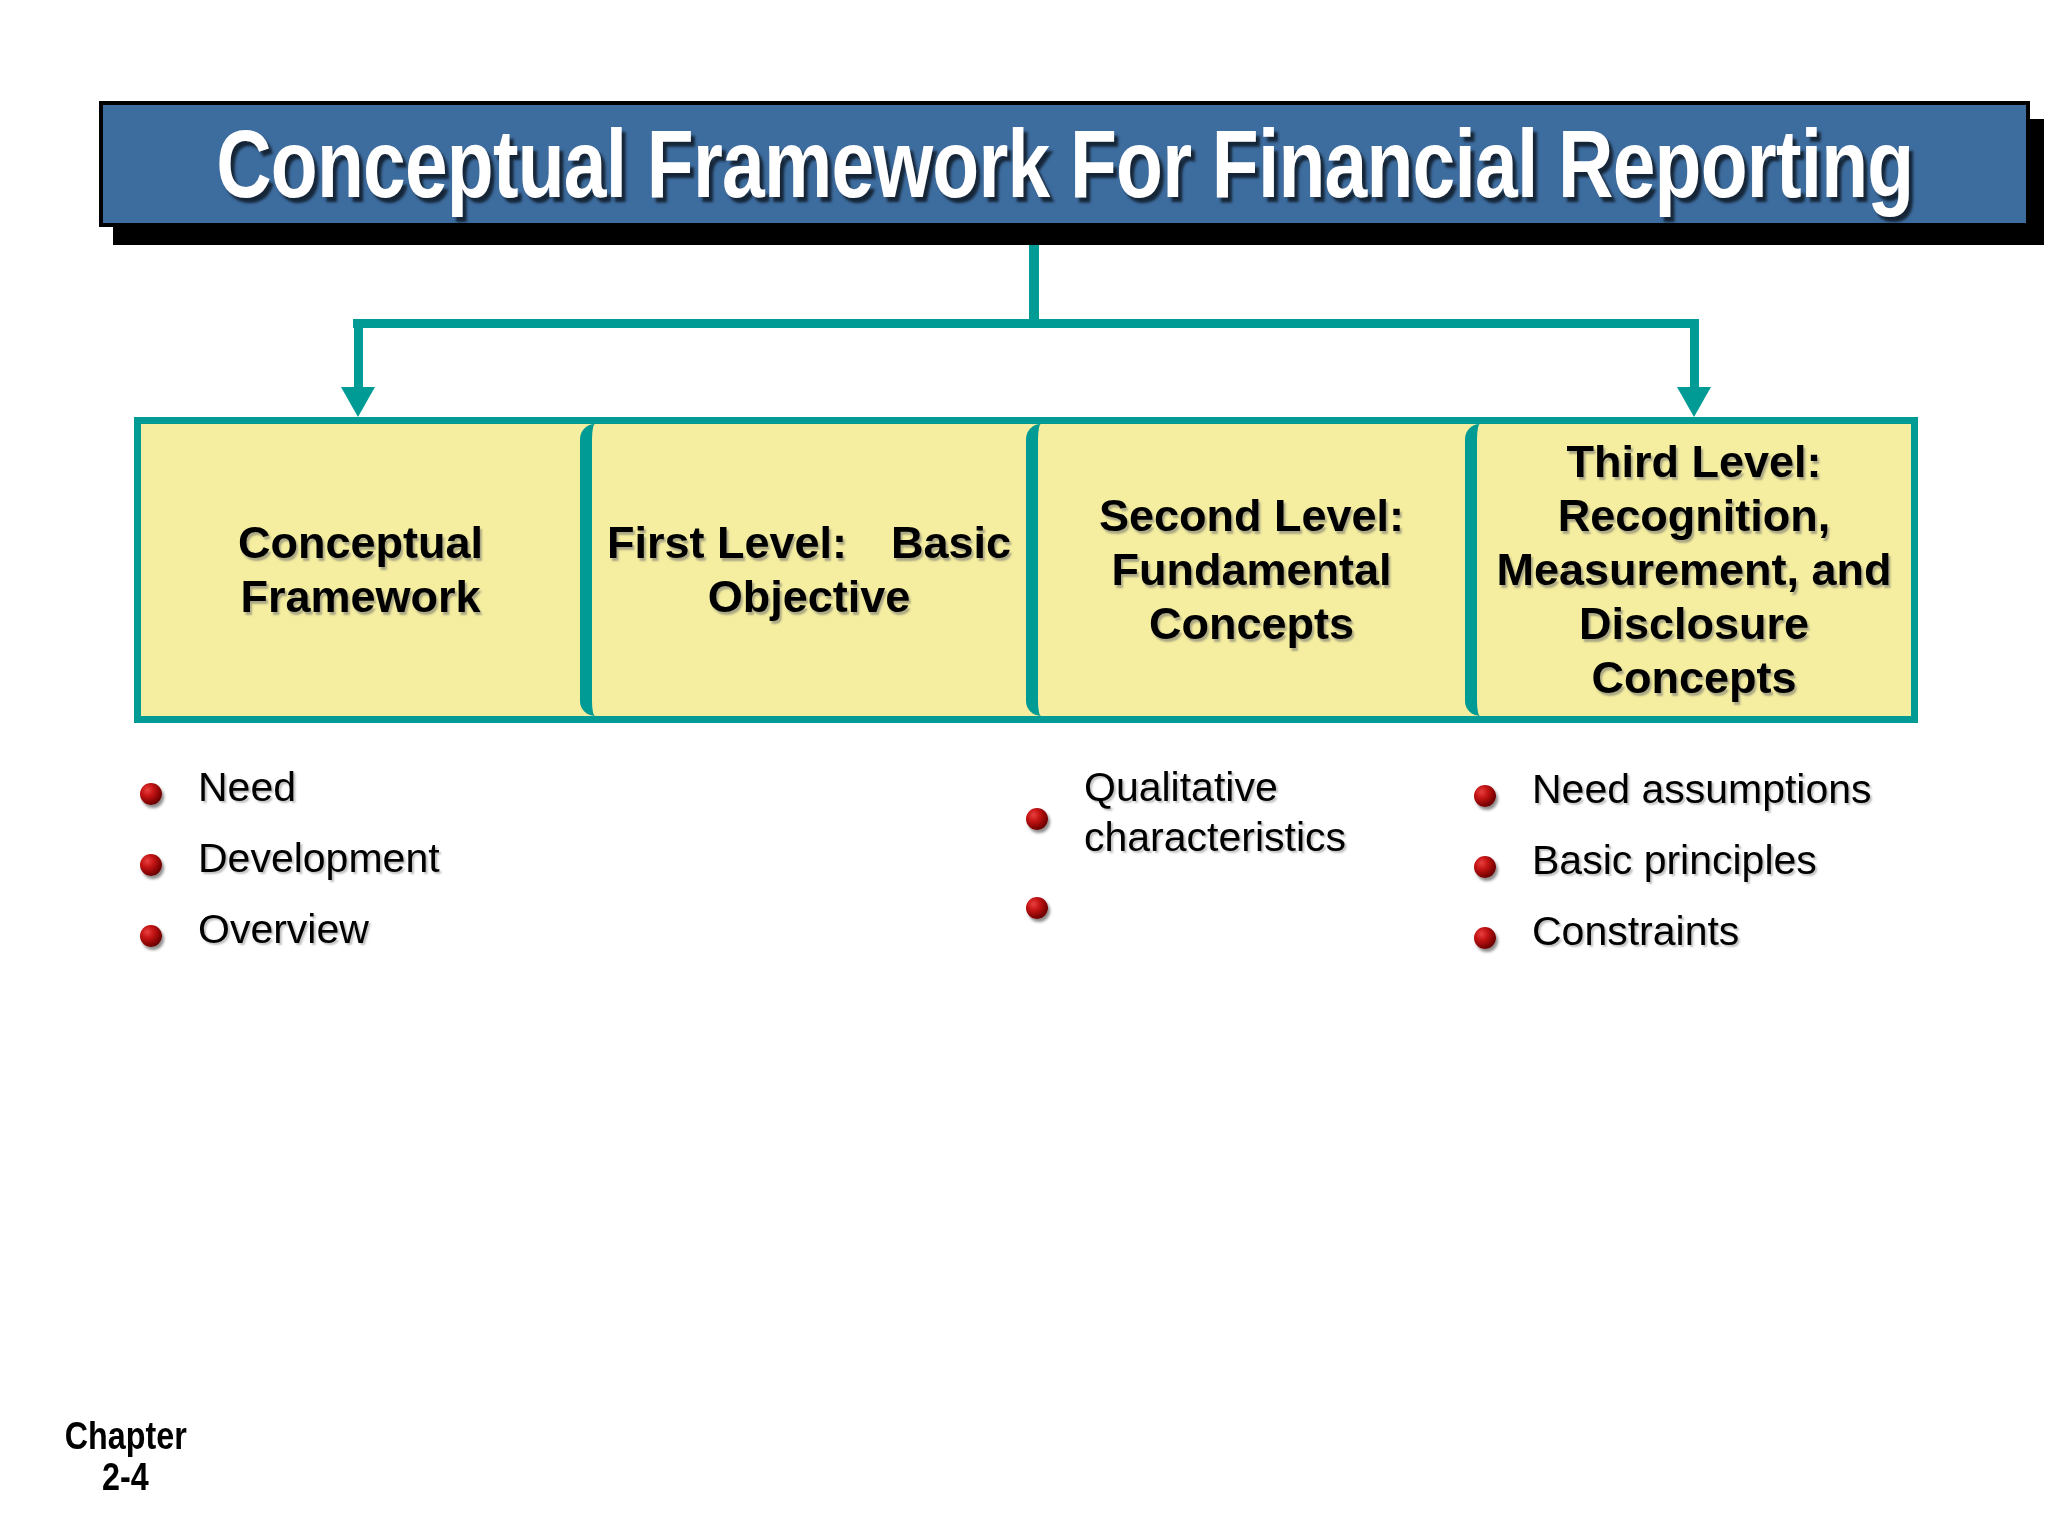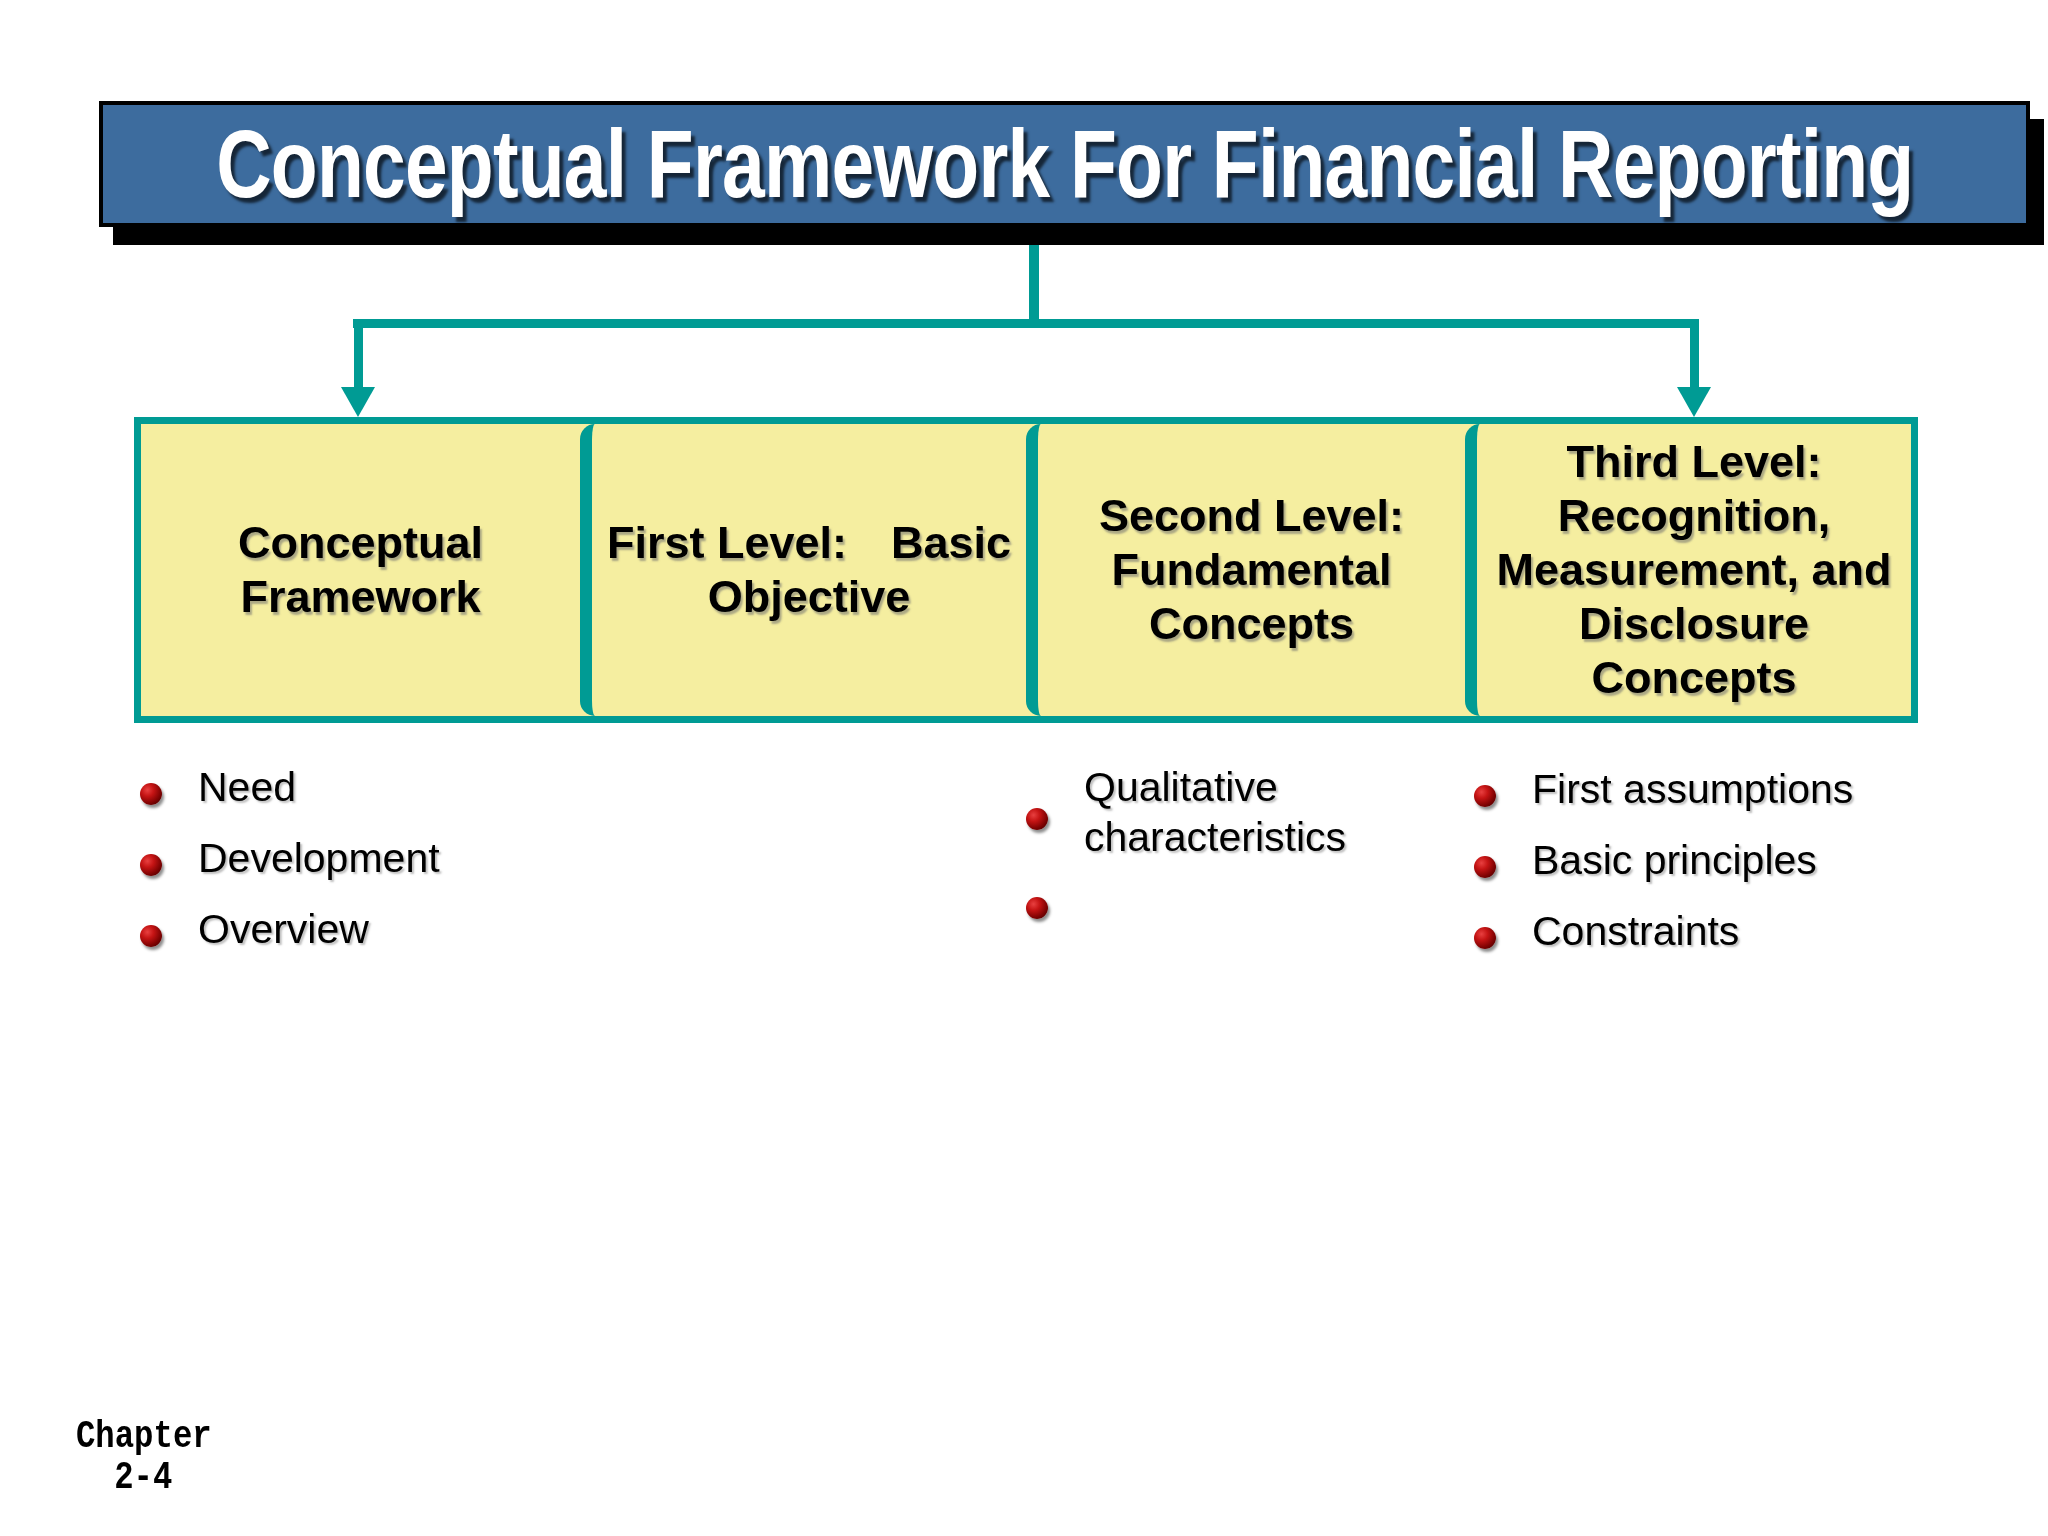--- a/index.html
+++ b/index.html
@@ -64,22 +64,22 @@
     border-radius:50%;
     background:radial-gradient(circle at 34% 32%, #e84040 0%, #c51414 30%, #7d0202 65%, #2a0000 100%);
     box-shadow:2px 3px 3px rgba(0,0,0,0.45);
   }
   .li-text{
     font-size:41px;line-height:50px;
     text-shadow:2px 2px 2px rgba(130,130,130,0.5);
   }
   
   .footer{
-    position:absolute;left:56px;top:1416px;width:175px;
-    text-align:center;font-weight:bold;font-size:38px;line-height:41px;font-family:Liberation Mono, monospace;
+    position:absolute;left:38px;top:1416px;width:175px;
+    text-align:center;font-weight:bold;font-size:38px;line-height:41px;
   }
   .footer span{display:inline-block;transform:scaleX(0.85);transform-origin:center;}
 </style>
 </head>
 <body>
 
 <div class="slide">
 
   <div class="banner">
     <span class="banner-text">Conceptual Framework For Financial Reporting</span>
@@ -139,21 +139,21 @@
       <span class="li-text">Qualitative characteristics</span>
     </div>
     <div class="li">
       <span class="bullet"></span>
     </div>
   </div>
 
   <div class="list list-4">
     <div class="li">
       <span class="bullet"></span>
-      <span class="li-text">First assumptions</span>
+      <span class="li-text">Need assumptions</span>
     </div>
     <div class="li">
       <span class="bullet"></span>
       <span class="li-text">Basic principles</span>
     </div>
     <div class="li">
       <span class="bullet"></span>
       <span class="li-text">Constraints</span>
     </div>
   </div>

